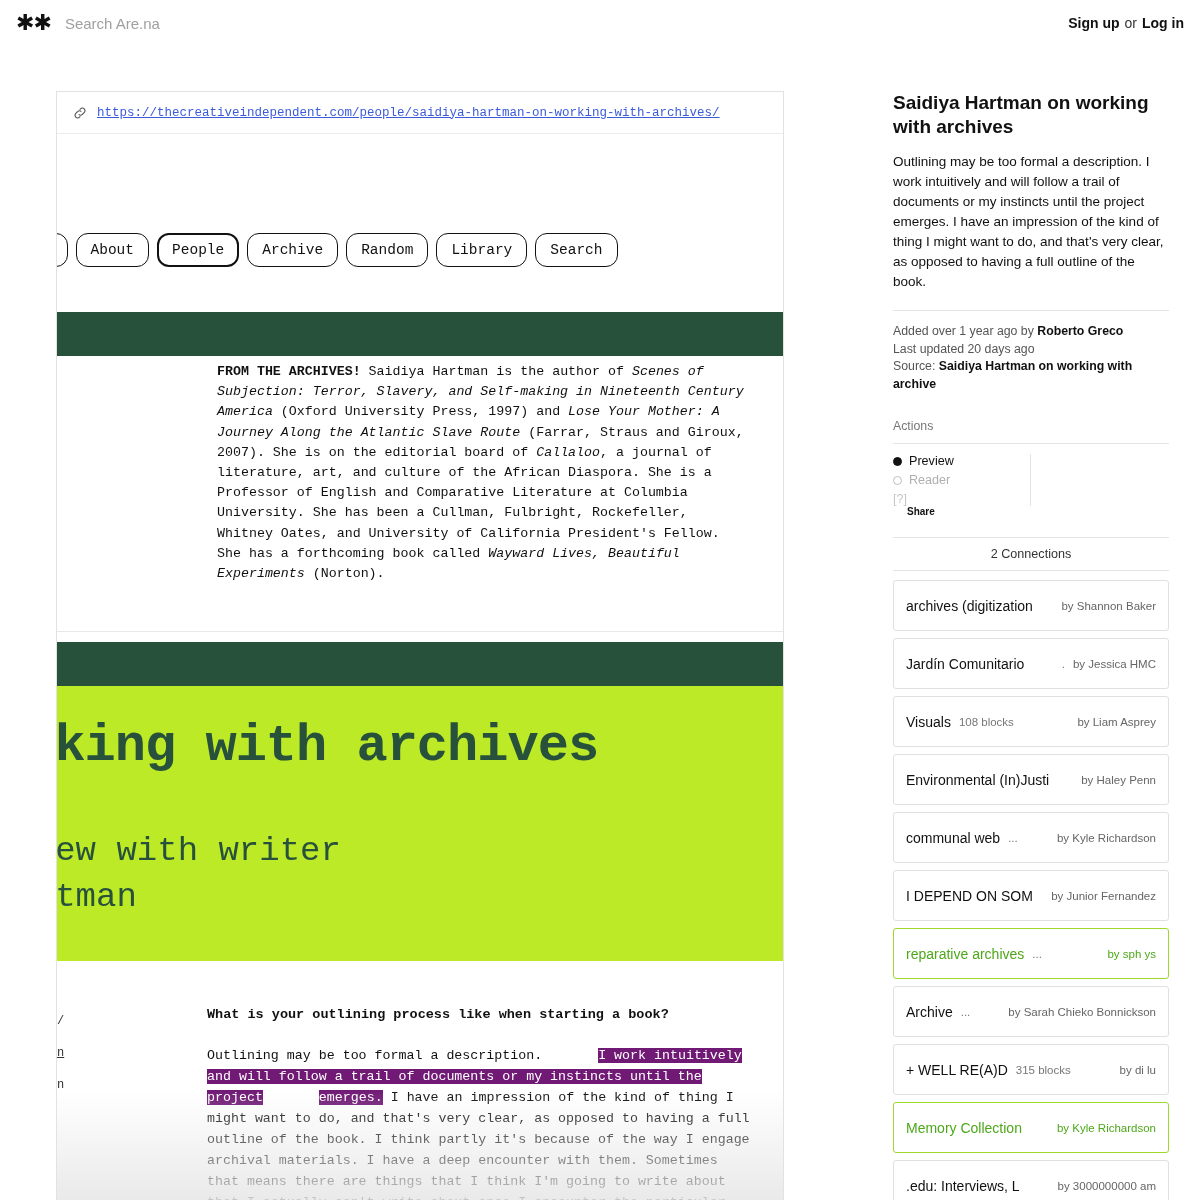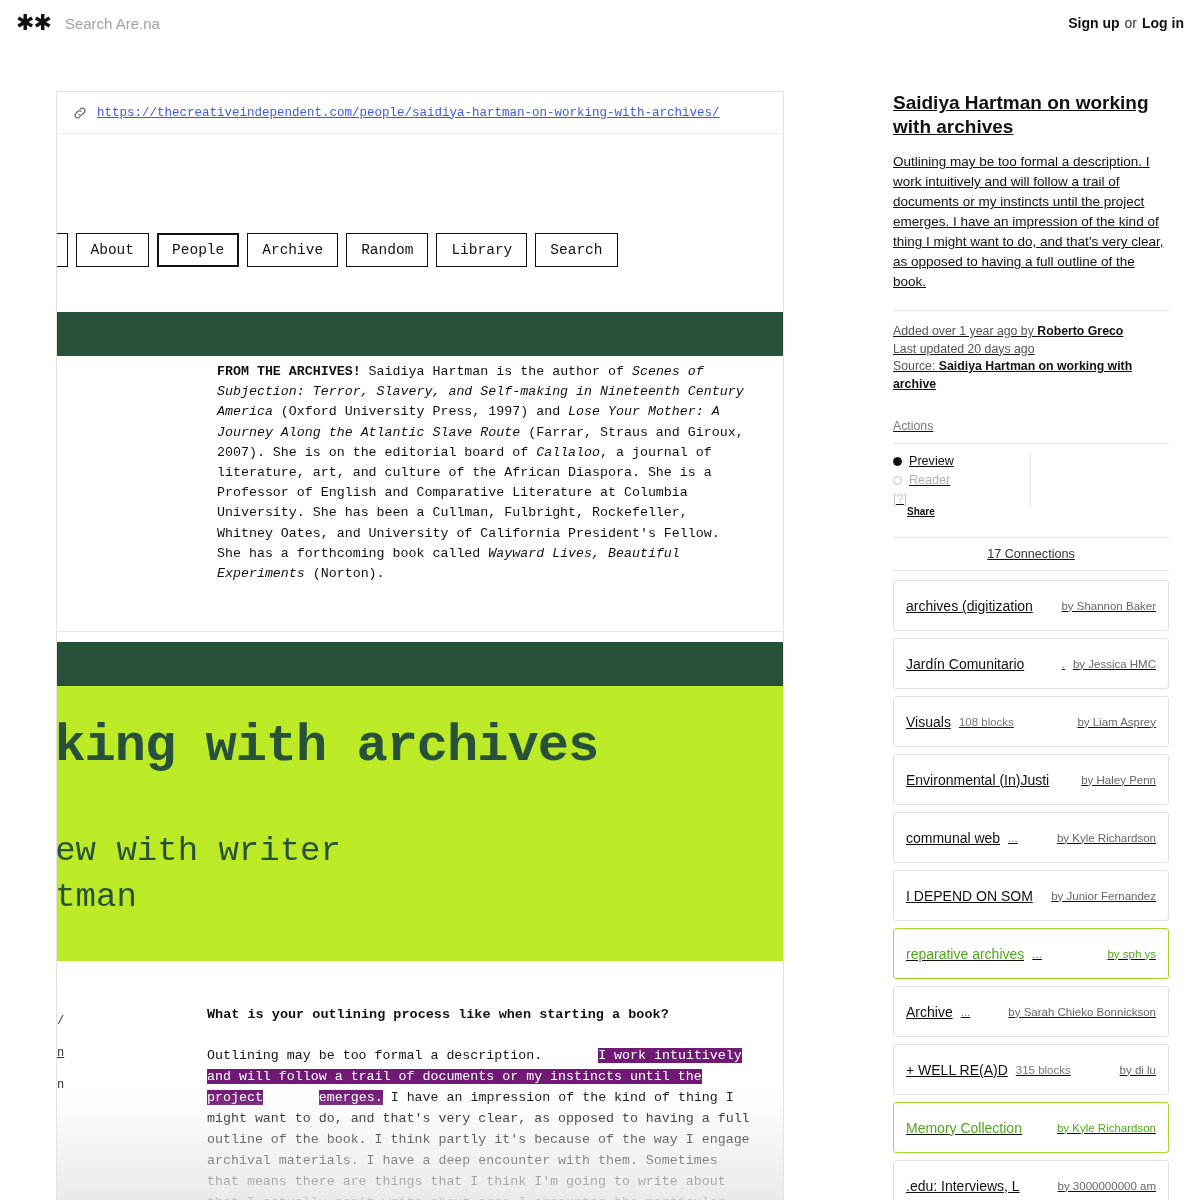--- a/index.html
+++ b/index.html
@@ -60,21 +60,21 @@
     position: absolute; top: 42px; left: -63px; width: 791px; bottom: 0;
     background: #fff; overflow: hidden;
   }
   .site-nav {
     display: flex; gap: 8px; padding: 0 0 0 0;
     position: absolute; top: 99px; left: 0;
   }
   .nav-btn {
     font-family: "Liberation Mono", monospace;
     font-size: 14.5px; color: #111;
-    border: 1px solid #111; border-radius: 0;
+    border: 1px solid #111; border-radius: 12px;
     padding: 8px 14px; background: #fff; white-space: nowrap;
   }
   .nav-btn.active { border-width: 2px; padding: 7px 13px; }
 
   .green-band {
     position: absolute; left: 0; right: 0; height: 44px; background: #28513c;
   }
   .band1 { top: 178px; }
   .band2 { top: 508px; }
 
@@ -125,21 +125,21 @@
   .side-scraps .u { text-decoration: underline; }
 
   .fade {
     position: absolute; left: 0; right: 0; bottom: 0; height: 110px;
     background: linear-gradient(to bottom, rgba(255,255,255,0), rgba(230,230,230,0.85));
     pointer-events: none;
   }
 
   
   .panel {
-    position: absolute; left: 893px; top: 45px; width: 276px; bottom: 0; text-decoration: underline;
+    position: absolute; left: 893px; top: 45px; width: 276px; bottom: 0;
   }
   .panel h1 {
     margin: 0; font-size: 19px; line-height: 24px; font-weight: bold; color: #111;
   }
   .panel-desc {
     margin-top: 13px; font-size: 13.5px; line-height: 20px; color: #111;
   }
   .panel-sep { height: 1px; background: #e4e4e4; margin: 18px 0 12px 0; }
   .meta { font-size: 12.3px; line-height: 17.5px; color: #555; }
   .meta a { color: #111; font-weight: bold; text-decoration: none; }
@@ -269,21 +269,21 @@
           <span class="radio"></span>
           <span>Reader</span>
         </div>
         <div class="help">[?]</div>
       </div>
       <div class="actions-col-right">
         <div class="share">Share</div>
       </div>
     </div>
 
-    <div class="conn-count">17 Connections</div>
+    <div class="conn-count">2 Connections</div>
 
     <div class="conn-list">
       <div class="conn">
         <span class="conn-title">archives (digitization</span>
         <span class="conn-by">by Shannon Baker</span>
       </div>
       <div class="conn">
         <span class="conn-title">Jardín Comunitario</span>
         <span class="conn-blocks">.</span>
         <span class="conn-by">by Jessica HMC</span>

